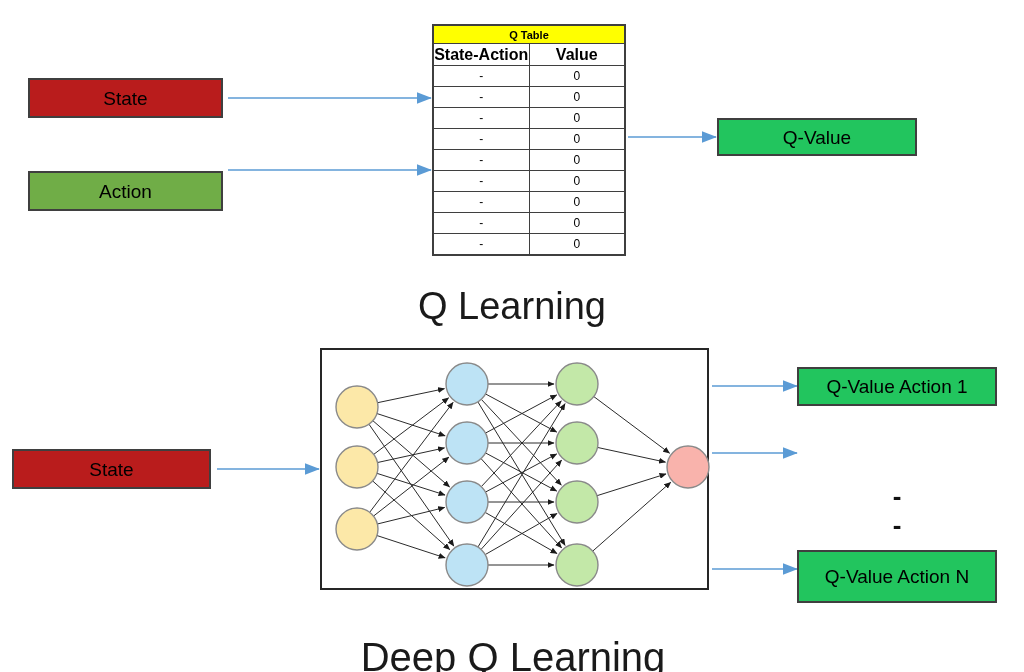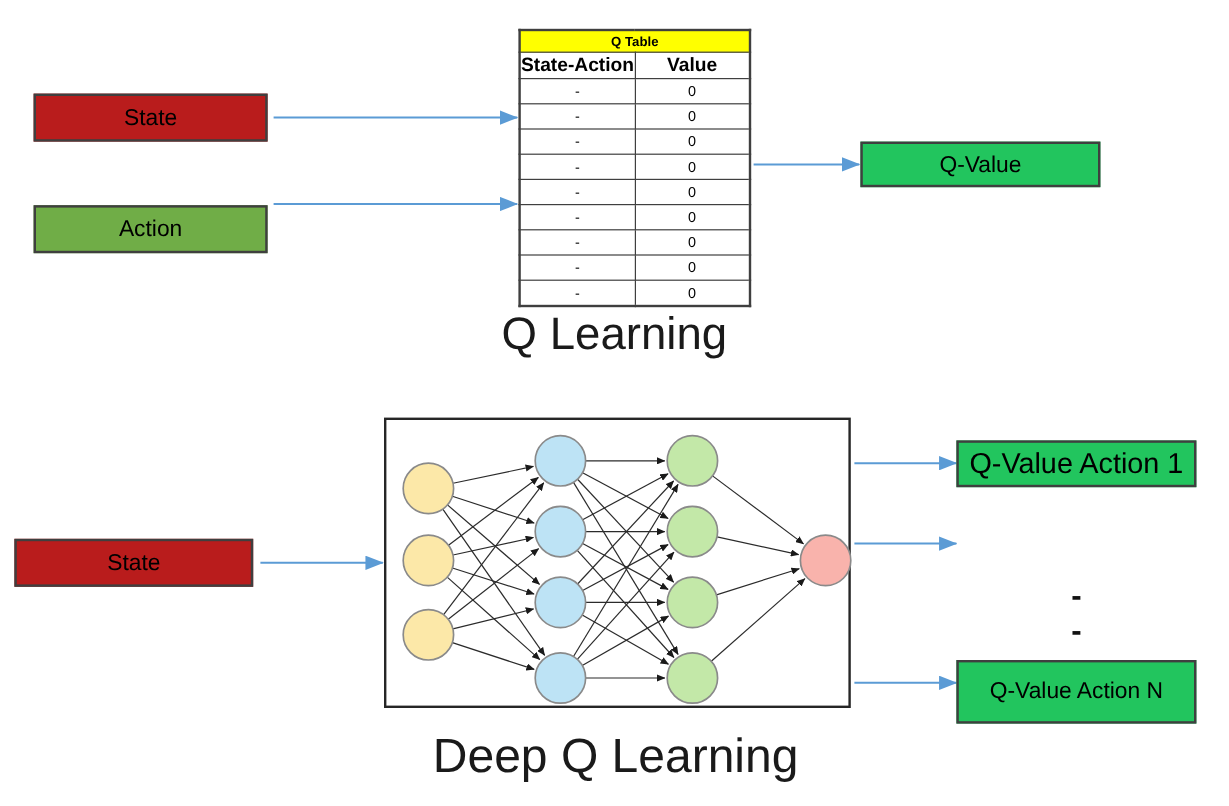--- a/index.html
+++ b/index.html
@@ -39,20 +39,21 @@
   .box-state { background: #b91c1c; }
   .box-action { background: #70AD47; }
   .box-qvalue { background: #22c55e; }
 
   .title {
     position: absolute;
     text-align: center;
     font-weight: 400;
     color: #1a1a1a;
     white-space: nowrap;
+    margin-top: 27px;
   }
 
   
   #qtable {
     position: absolute;
     left: 432px;
     top: 24px;
     width: 194px;
     border-collapse: collapse;
     background: #ffffff;
@@ -253,21 +254,21 @@
           <circle cx="145" cy="215" r="21" fill="#BDE3F5" stroke="#8a8a8a" stroke-width="1.4"></circle>
           <circle cx="255" cy="34" r="21" fill="#C3E8A8" stroke="#8a8a8a" stroke-width="1.4"></circle>
           <circle cx="255" cy="93" r="21" fill="#C3E8A8" stroke="#8a8a8a" stroke-width="1.4"></circle>
           <circle cx="255" cy="152" r="21" fill="#C3E8A8" stroke="#8a8a8a" stroke-width="1.4"></circle>
           <circle cx="255" cy="215" r="21" fill="#C3E8A8" stroke="#8a8a8a" stroke-width="1.4"></circle>
           <circle cx="366" cy="117" r="21" fill="#F9B3AC" stroke="#8a8a8a" stroke-width="1.4"></circle>
         </g>
     </svg>
   </div>
 
-  <div class="box box-qvalue" style="left:797px; top:367px; width:200px; height:39px; font-size:24px;">
+  <div class="box box-qvalue" style="left:797px; top:367px; width:200px; height:39px; font-size:19px;">
     <span>Q-Value Action 1</span>
   </div>
 
 
   <div class="dash-sep" style="left:877px; top:483px; width:40px;">-</div>
   <div class="dash-sep" style="left:877px; top:512px; width:40px;">-</div>
 
   <div class="box box-qvalue" style="left:797px; top:550px; width:200px; height:53px; font-size:19px;">
     <span>Q-Value Action N</span>
   </div>

